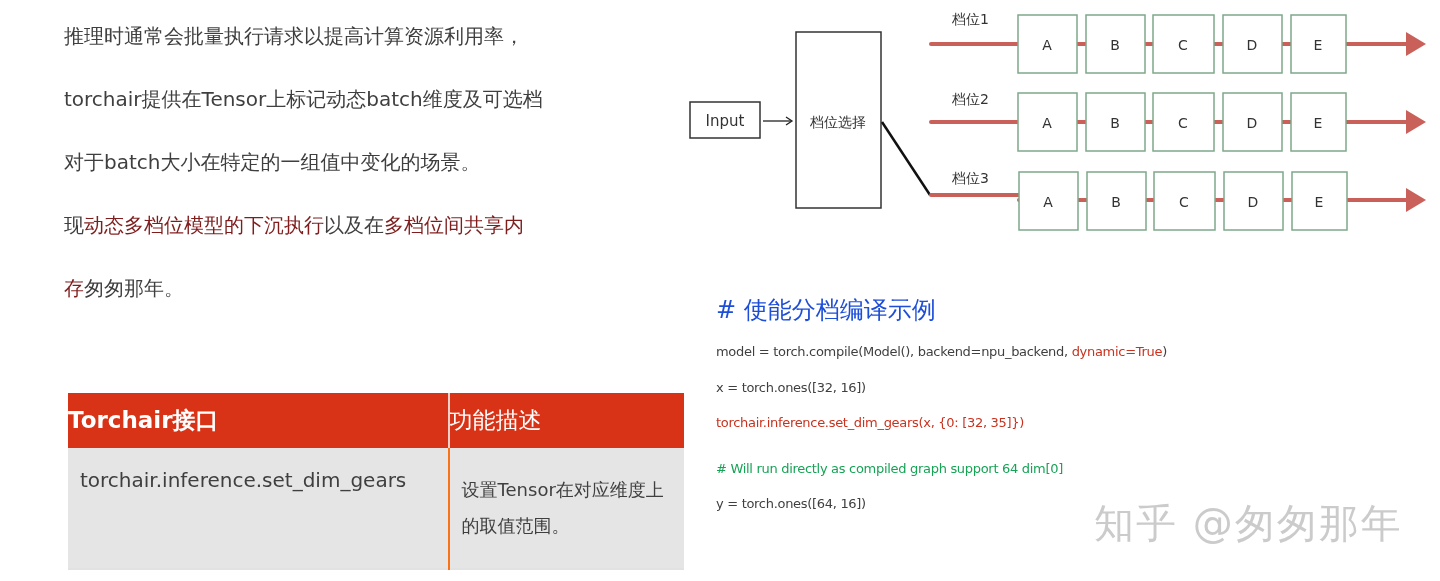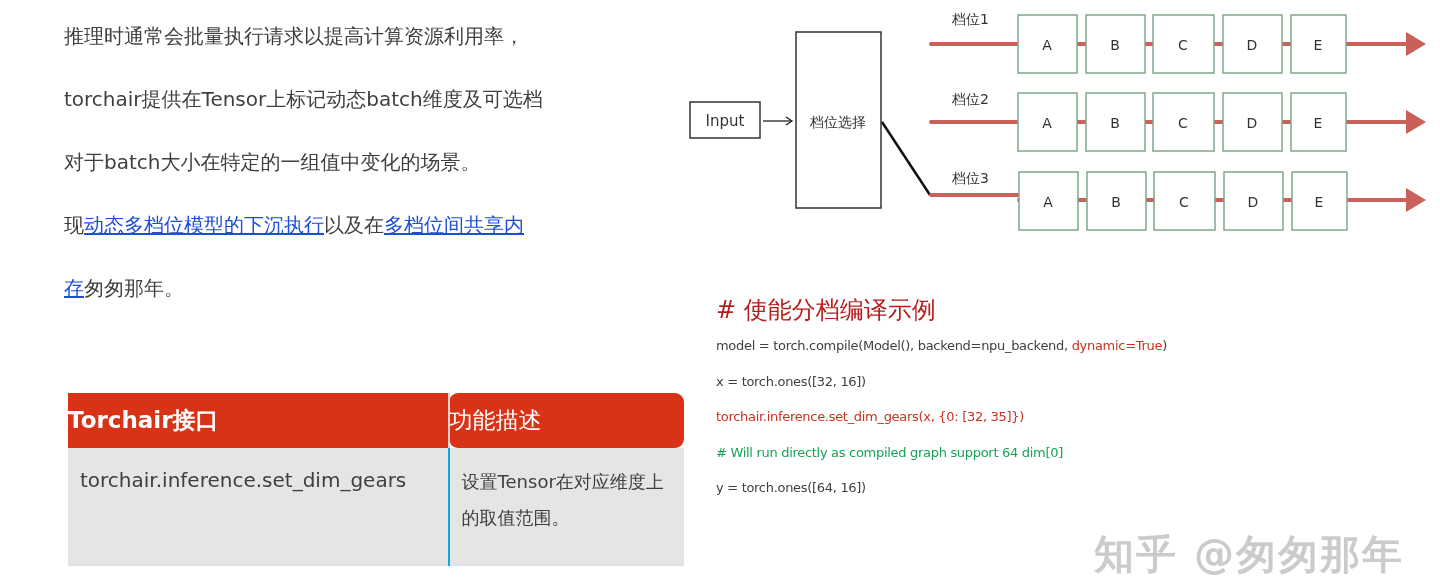--- a/index.html
+++ b/index.html
@@ -2,48 +2,48 @@
 <html><head>
 <meta charset="utf-8">
 <style>
   html, body { margin: 0; padding: 0; background: #ffffff; }
   body { width: 1440px; height: 581px; position: relative; overflow: hidden;
          font-family: "DejaVu Sans", "Liberation Sans", sans-serif; color: #3c3c3c; }
 
   
   .intro { position: absolute; left: 64px; top: 10px; width: 620px; }
   .intro .line { height: 63px; line-height: 52px; font-size: 20px; color: #3f3f3f; white-space: nowrap; letter-spacing: 0px; }
-  .hl { color: #1d4ed8; text-decoration: underline; }
+  .hl { color: #7f1d1d; }
 
   
   .api-table { position: absolute; left: 68px; top: 393px; width: 616px; border-collapse: collapse; }
   .api-table th { background: #d83316; color: #ffffff; font-size: 23px; font-weight: bold; text-align: left;
                   height: 55px; padding: 0 0; }
   .api-table th + th { border-left: 2px solid #f0d0c8; font-weight: normal; }
   .api-table td { background: #e5e5e5; font-size: 20px; vertical-align: top; padding: 20px 12px 0 12px;
                   height: 96px; color: #3f3f3f; }
-  .api-table td + td { border-left: 2px solid #0ea5e9; font-size: 18px; line-height: 36px; padding-top: 16px; }
+  .api-table td + td { border-left: 2px solid #f97316; font-size: 18px; line-height: 36px; padding-top: 24px; }
   .api-table tr.body-row { border-bottom: 2px solid #e2e2e2; }
   .col1 { width: 366px; }
-  .col2 { width: 226px; border-radius: 9px; }
+  .col2 { width: 226px; }
 
   
   .diagram { position: absolute; left: 680px; top: 0; width: 760px; height: 240px; }
   .diagram svg text { font-family: "DejaVu Sans", sans-serif; }
 
   
   .code { position: absolute; left: 716px; top: 292px; width: 700px; }
-  .code .title { font-size: 24px; color: #b91c1c; height: 36px; line-height: 36px; margin-bottom: 0; }
+  .code .title { font-size: 24px; color: #1d4ed8; height: 36px; line-height: 36px; margin-bottom: 6px; }
   .code .cl { font-size: 13px; height: 35.5px; line-height: 35.5px; color: #3f3f3f; white-space: nowrap; letter-spacing: -0.3px; }
   .code .red { color: #c8321e; }
-  .code .green { color: #17a356; }
+  .code .green { color: #17a356; margin-top: 10px; }
 
   
   .watermark { position: absolute; left: 1094px; top: 496px; font-size: 40px; color: rgba(160,160,160,0.55);
-               letter-spacing: 2px; font-weight: bold; white-space: nowrap; margin-top: 31px; }
+               letter-spacing: 2px; font-weight: normal; white-space: nowrap; }
 </style>
 </head>
 <body>
 
 <div class="intro">
   <div class="line"><span>推理时通常会批量执行请求以提高计算资源利用率，</span></div>
   <div class="line"><span>torchair提供在Tensor上标记动态batch维度及可选档</span></div>
   <div class="line"><span>对于batch大小在特定的一组值中变化的场景。</span></div>
   <div class="line"><span>现</span><span class="hl">动态多档位模型的下沉执行</span><span>以及在</span><span class="hl">多档位间共享内</span></div>
   <div class="line"><span class="hl">存</span><span>匆匆那年。</span></div>

